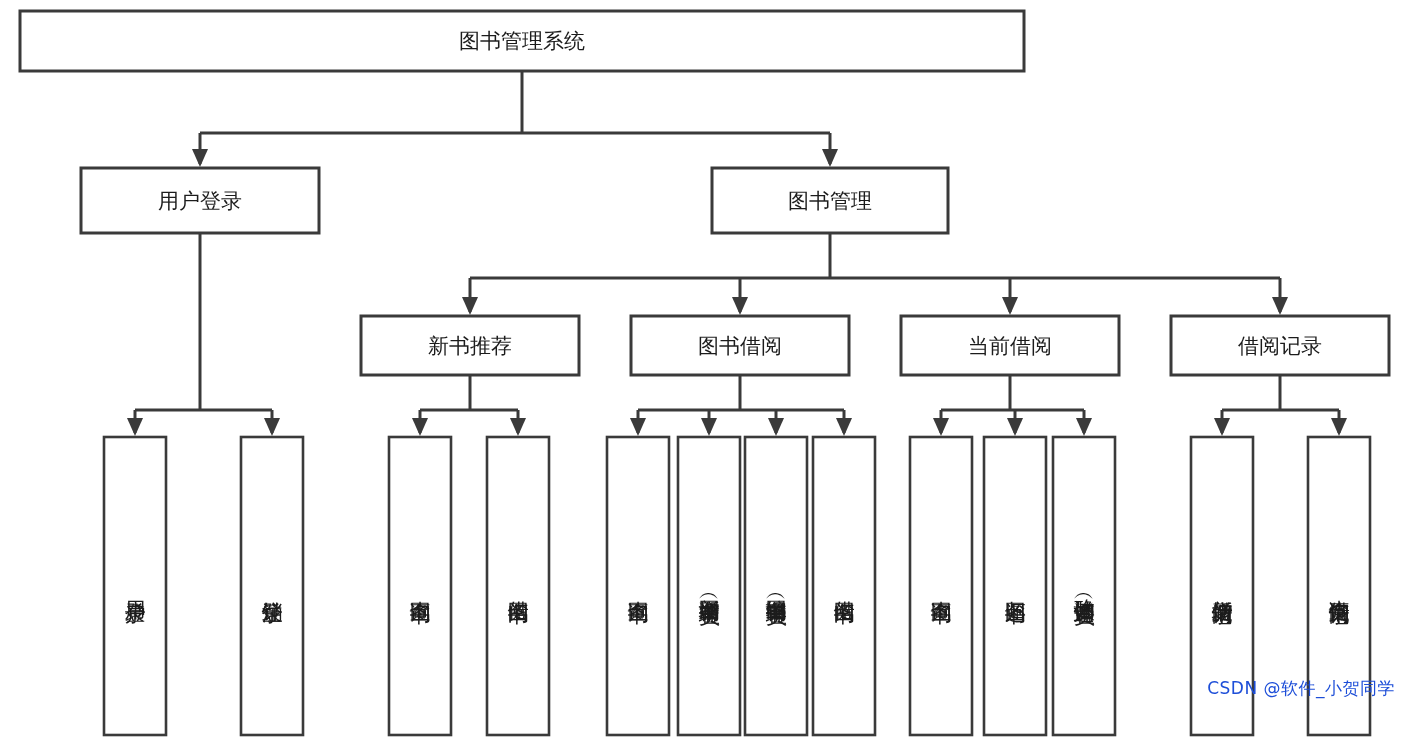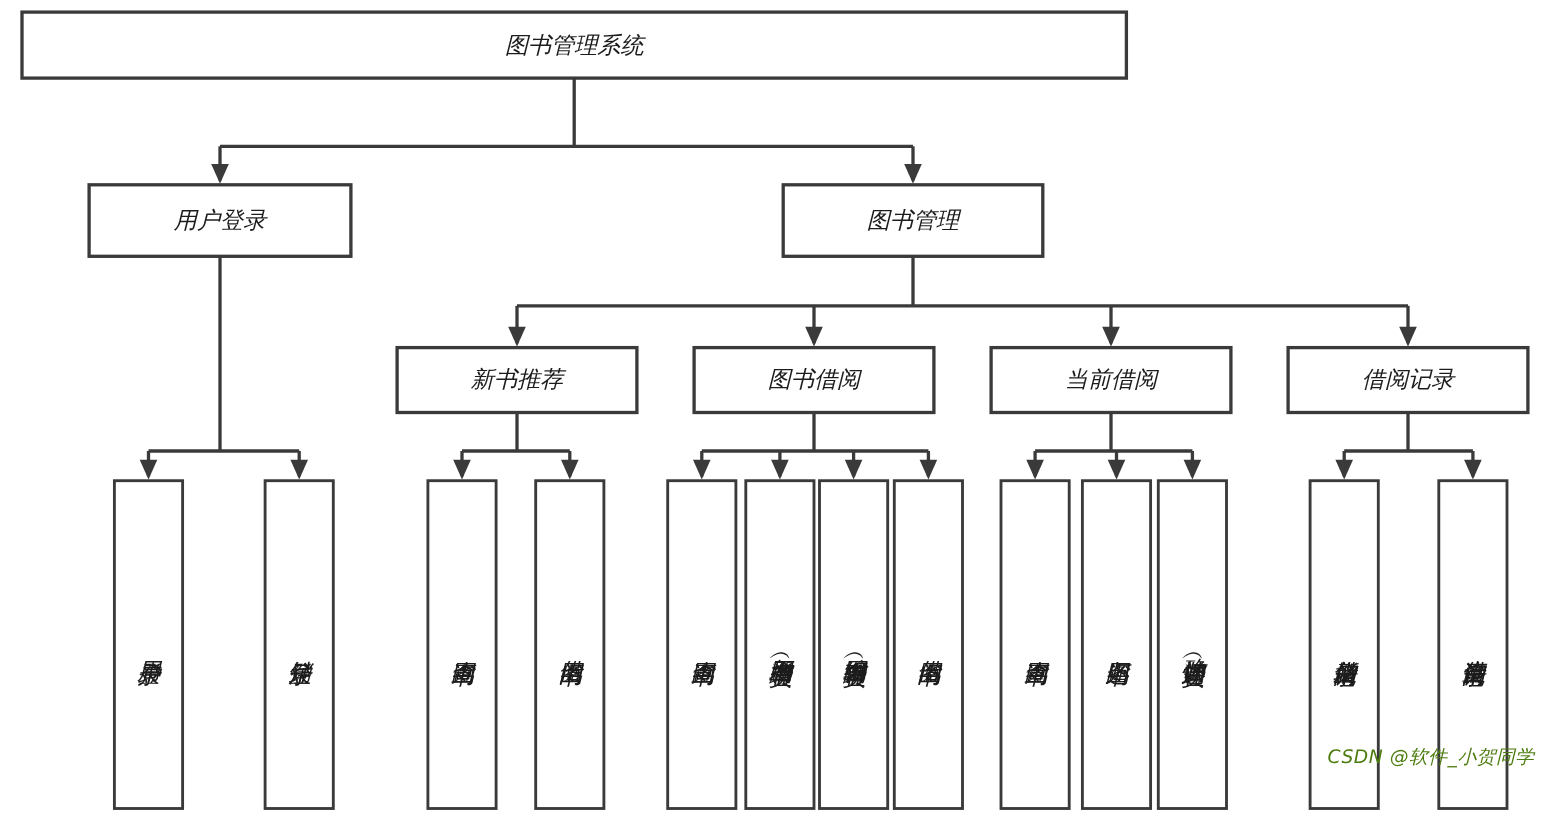--- a/index.html
+++ b/index.html
@@ -11,21 +11,20 @@
     width: 1405px;
     height: 747px;
     font-family: "DejaVu Sans", "Liberation Sans", sans-serif;
     overflow: hidden;
   }
   #diagram-root {
     position: relative;
     width: 1405px;
     height: 704px;
     background: #ffffff;
-    font-style: italic;
   }
   svg#tree-svg {
     position: absolute;
     left: 0;
     top: 0;
     width: 1405px;
     height: 747px;
     display: block;
   }
   .node-box {
@@ -71,21 +70,21 @@
     display: flex;
     align-items: center;
     justify-content: center;
   }
   .watermark {
     position: absolute;
     right: 10px;
     bottom: 4px;
     font-family: "DejaVu Sans", "Liberation Sans", sans-serif;
     font-size: 17px;
-    color: #4d7c0f;
+    color: #1d4ed8;
     white-space: nowrap;
     letter-spacing: 0.5px;
   }
 </style>
 </head>
 <body>
 
 <div id="diagram-root">
 
   <svg id="tree-svg" viewBox="0 0 1405 747">

